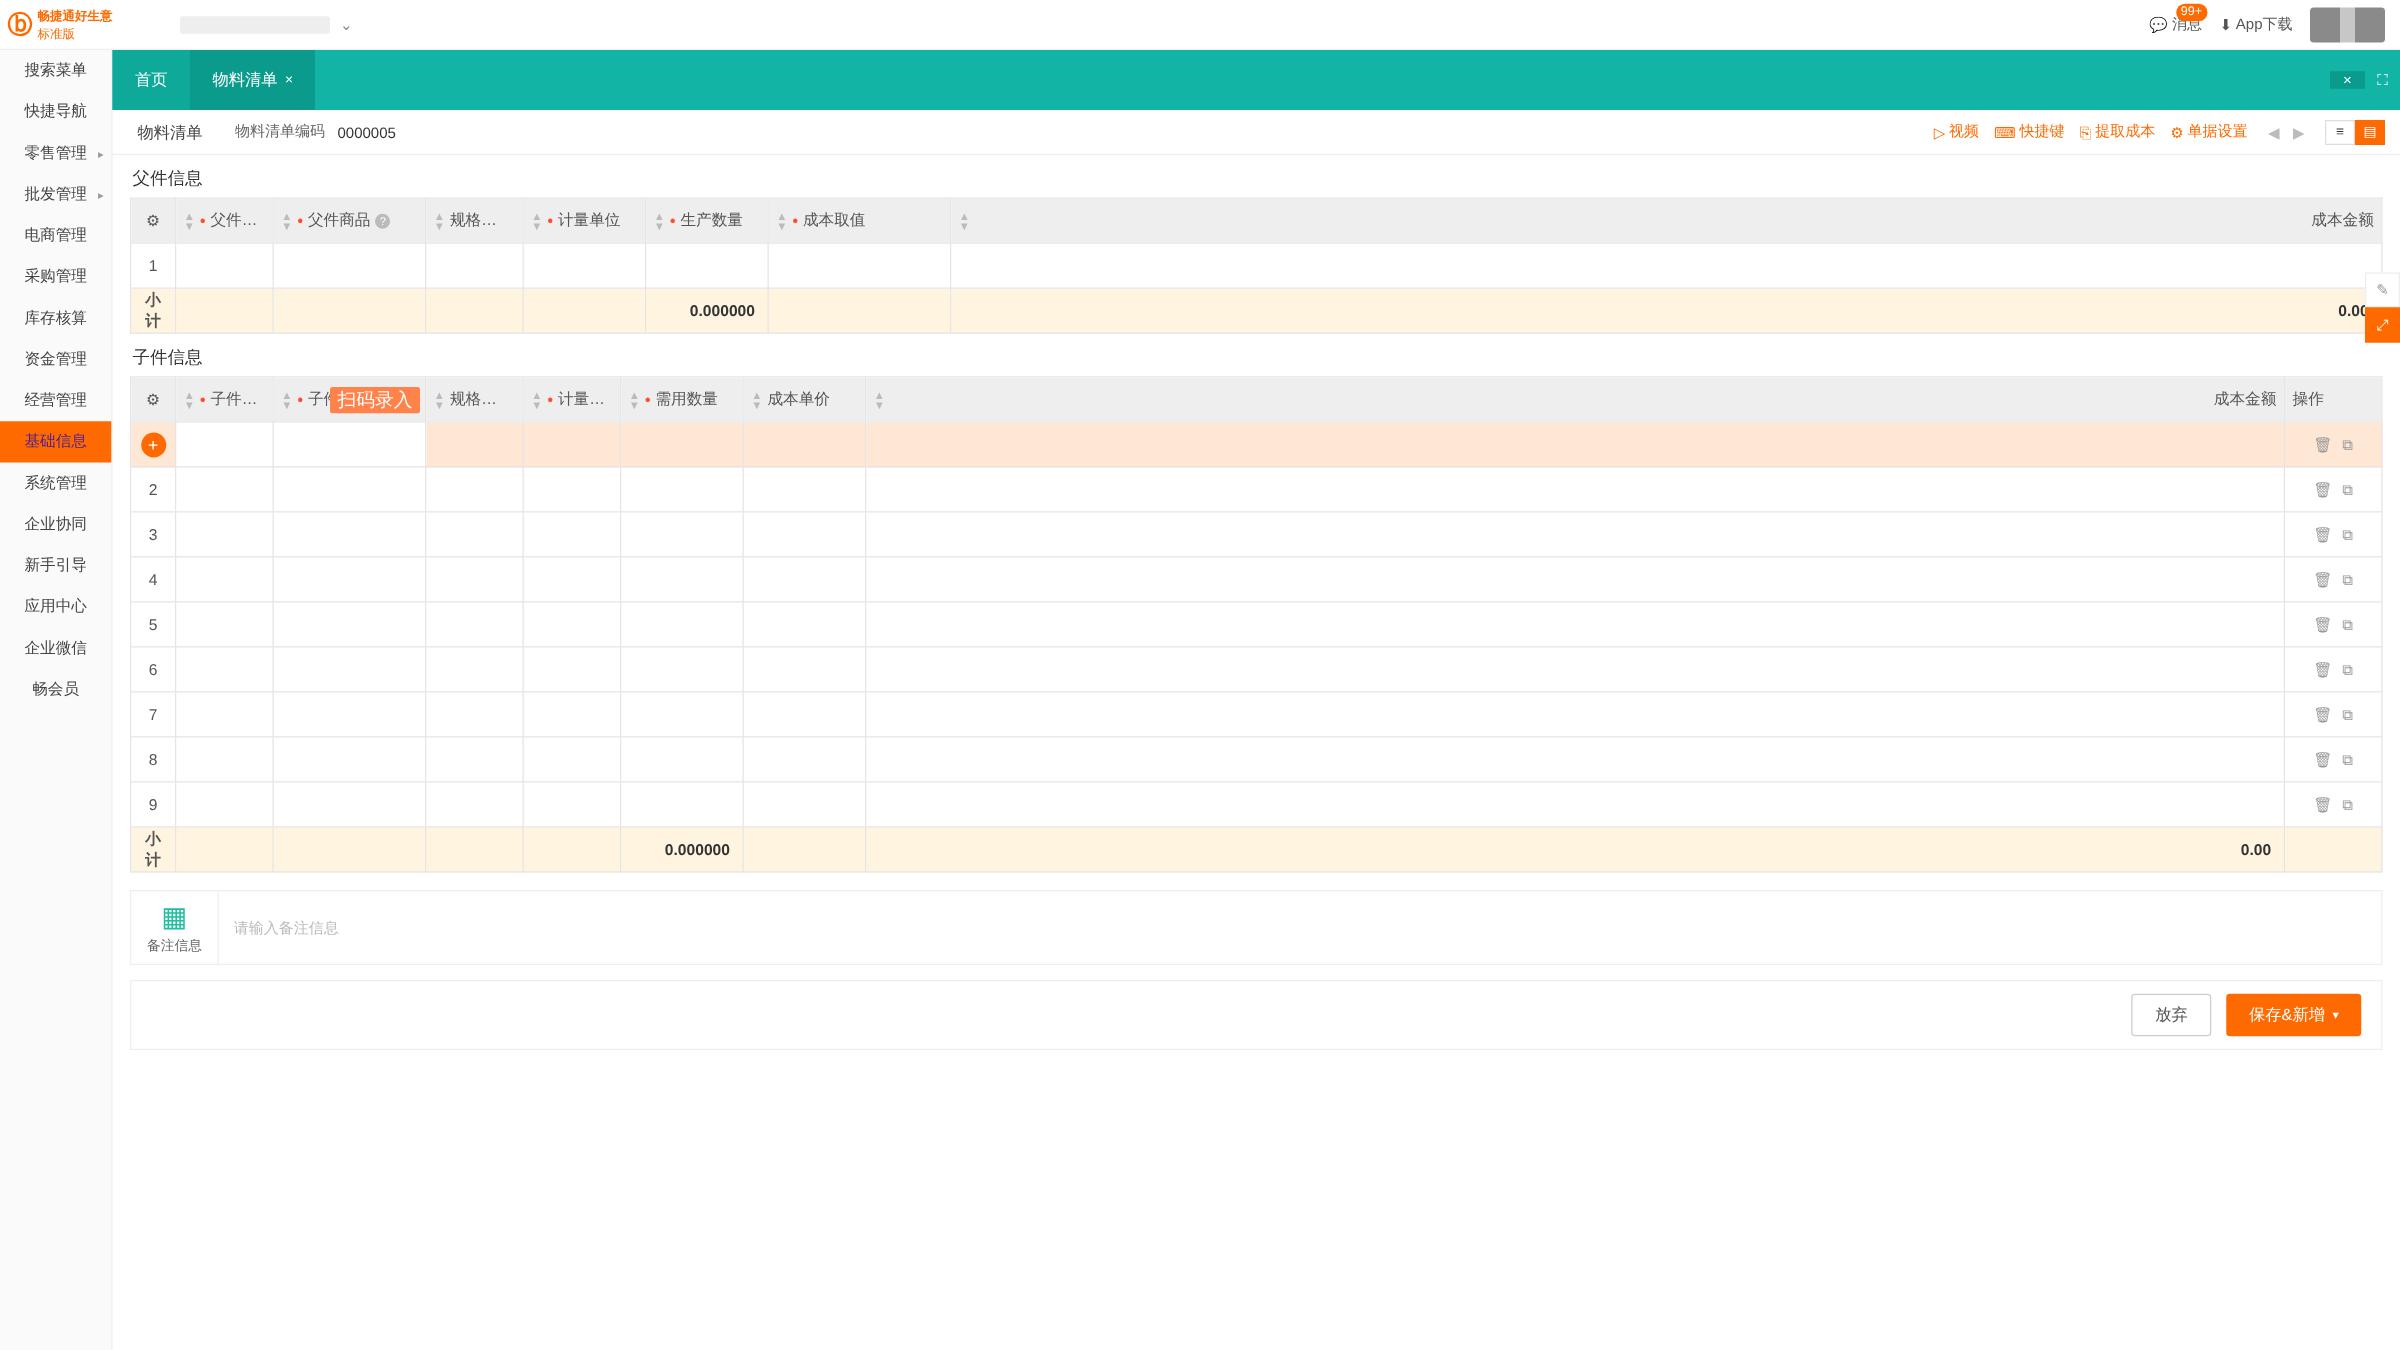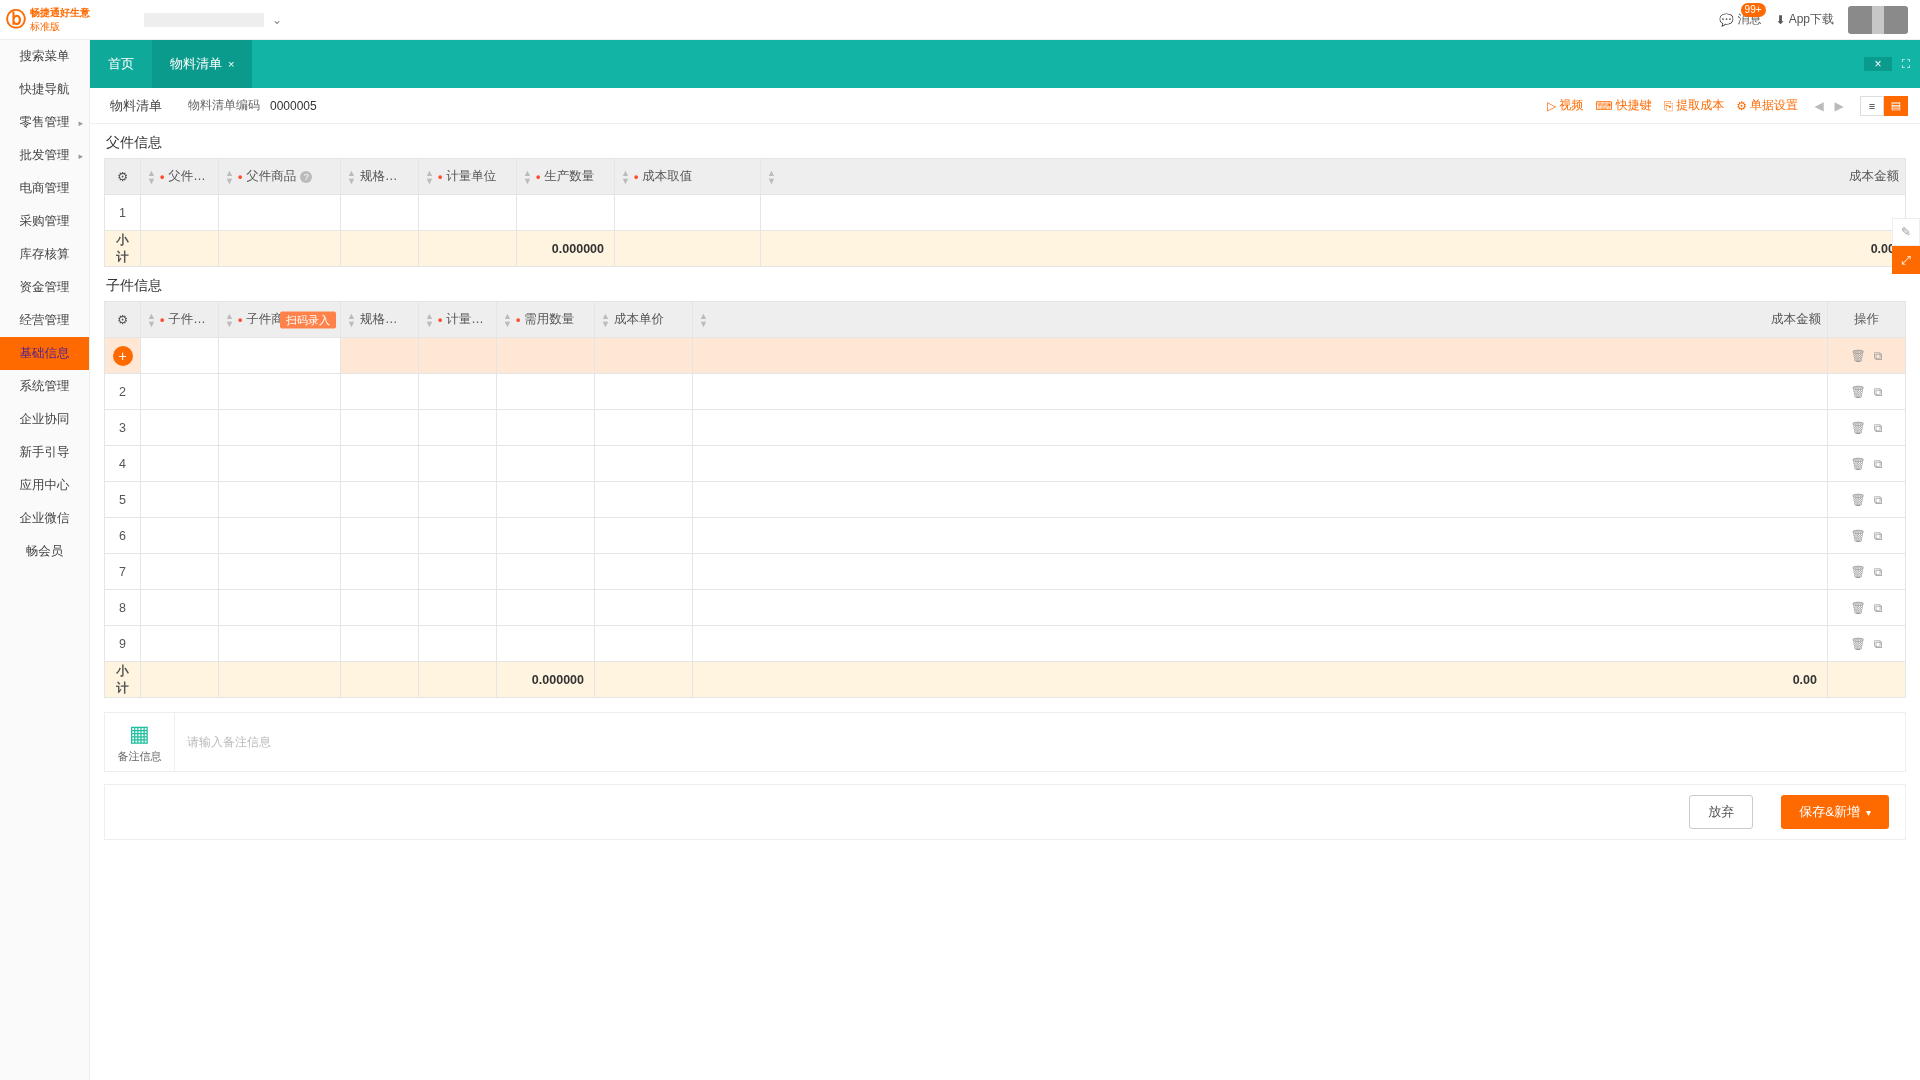--- a/index.html
+++ b/index.html
@@ -67,38 +67,38 @@
 .req-dot { color:#ff4d2e; font-weight:bold; }
 .help-badge { display:inline-block; width:12px; height:12px; border-radius:50%; background:#bbb; color:#fff; font-size:9px; line-height:12px; text-align:center; }
 table.grid td { padding: 0 6px; text-align:left; }
 .gear-cell { width:36px; text-align:center !important; color:#888; }
 .idx-cell { text-align:center !important; color:#555; }
 .subtotal-row { background: #fff4e0; }
 .subtotal-row td { font-weight: bold; }
 .num-right { text-align:right !important; padding-right:10px !important; }
 
 .child-header th { background:#eeeeee; }
-.scan-badge { position:absolute; right:4px; top:50%; transform:translateY(-50%); background:#ff824a; color:#fff; font-size:11px; padding:1px 6px; border-radius:2px; }
+.scan-badge { position:absolute; right:4px; top:50%; transform:translateY(-50%); background:#ff824a; color:#fff; font-size:15px; padding:1px 6px; border-radius:2px; }
 
 .child-body tr.active-row { background: #ffe7d6; }
 .child-body tr.active-row td:nth-child(2),
 .child-body tr.active-row td:nth-child(3) { background:#fff; }
 .add-bubble { width:20px; height:20px; border-radius:50%; background:#ff6a00; color:#fff; display:inline-flex; align-items:center; justify-content:center; font-size:14px; }
 .ops-cell { text-align:center !important; }
 .op-icn { color:#999; margin: 0 4px; cursor:pointer; font-size:12px; }
 
 
 .remarks-bar { margin-top: 14px; background:#fff; border:1px solid #eee; display:flex; align-items:stretch; height:60px; }
 .remarks-left { width:70px; display:flex; flex-direction:column; align-items:center; justify-content:center; gap:2px; border-right:1px solid #eee; }
 .remarks-icon { color:#1fbf9f; font-size:22px; }
 .remarks-label { font-size:11px; color:#666; }
 .remarks-input { flex:1; display:flex; align-items:center; padding:0 12px; color:#bbb; cursor:text; }
 
 
-.footer-bar { margin-top: 12px; height:56px; border:1px solid #eee; display:flex; align-items:center; justify-content:flex-end; gap:28px; padding:0 16px; background:#fff; }
+.footer-bar { margin-top: 12px; height:56px; border:1px solid #eee; display:flex; align-items:center; justify-content:flex-end; gap:12px; padding:0 16px; background:#fff; }
 .btn { height:34px; padding:0 18px; border-radius:3px; display:flex; align-items:center; font-size:13px; cursor:pointer; }
 .btn-ghost { border:1px solid #ccc; background:#fff; color:#555; }
 .btn-primary { background:#ff6a00; color:#fff; }
 .btn-primary .caret { margin-left:6px; font-size:10px; }
 
 
 .float-tools { position:absolute; right:0; top:218px; display:flex; flex-direction:column; }
 .float-btn { width:28px; height:28px; display:flex; align-items:center; justify-content:center; border:1px solid #eee; background:#fff; cursor:pointer; color:#999; }
 .float-btn.orange { background:#ff6a00; color:#fff; border-color:#ff6a00; }
 </style>
@@ -353,21 +353,21 @@
                     <span class="sort">▲<br>▼</span>
                     <span>成本单价</span>
                   </div>
                 </th>
               <th style="text-align:right;">
                   <div class="th-inner" style="justify-content:flex-end;width:100%;">
                     <span class="sort">▲<br>▼</span>
                     <span style="flex:1;text-align:right;">成本金额</span>
                   </div>
                 </th>
-              <th style="text-align:center;"><span>操作</span></th>
+              <th style=""><span>操作</span></th>
             </tr>
           </thead>
           <tbody class="child-body" id="child-body">
               <tr class="active-row">
                 <td class="idx-cell"><span class="add-bubble">+</span></td>
                 <td></td>
                 <td></td>
                 <td></td>
                 <td></td>
                 <td></td>

